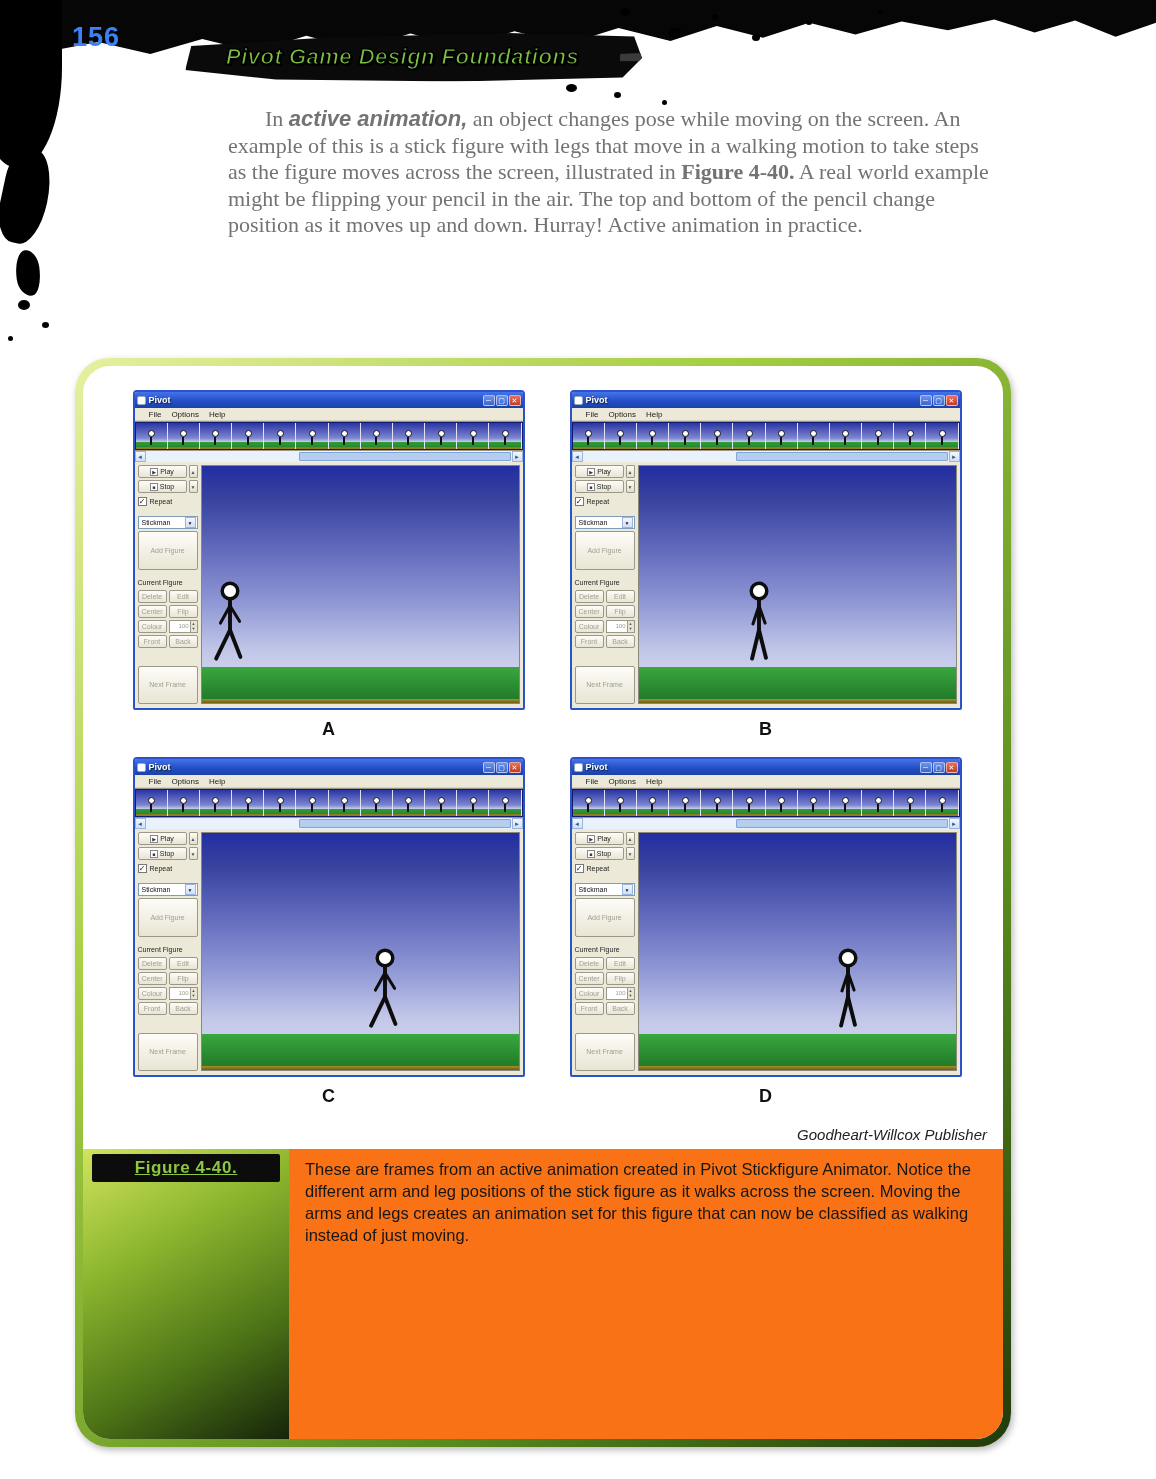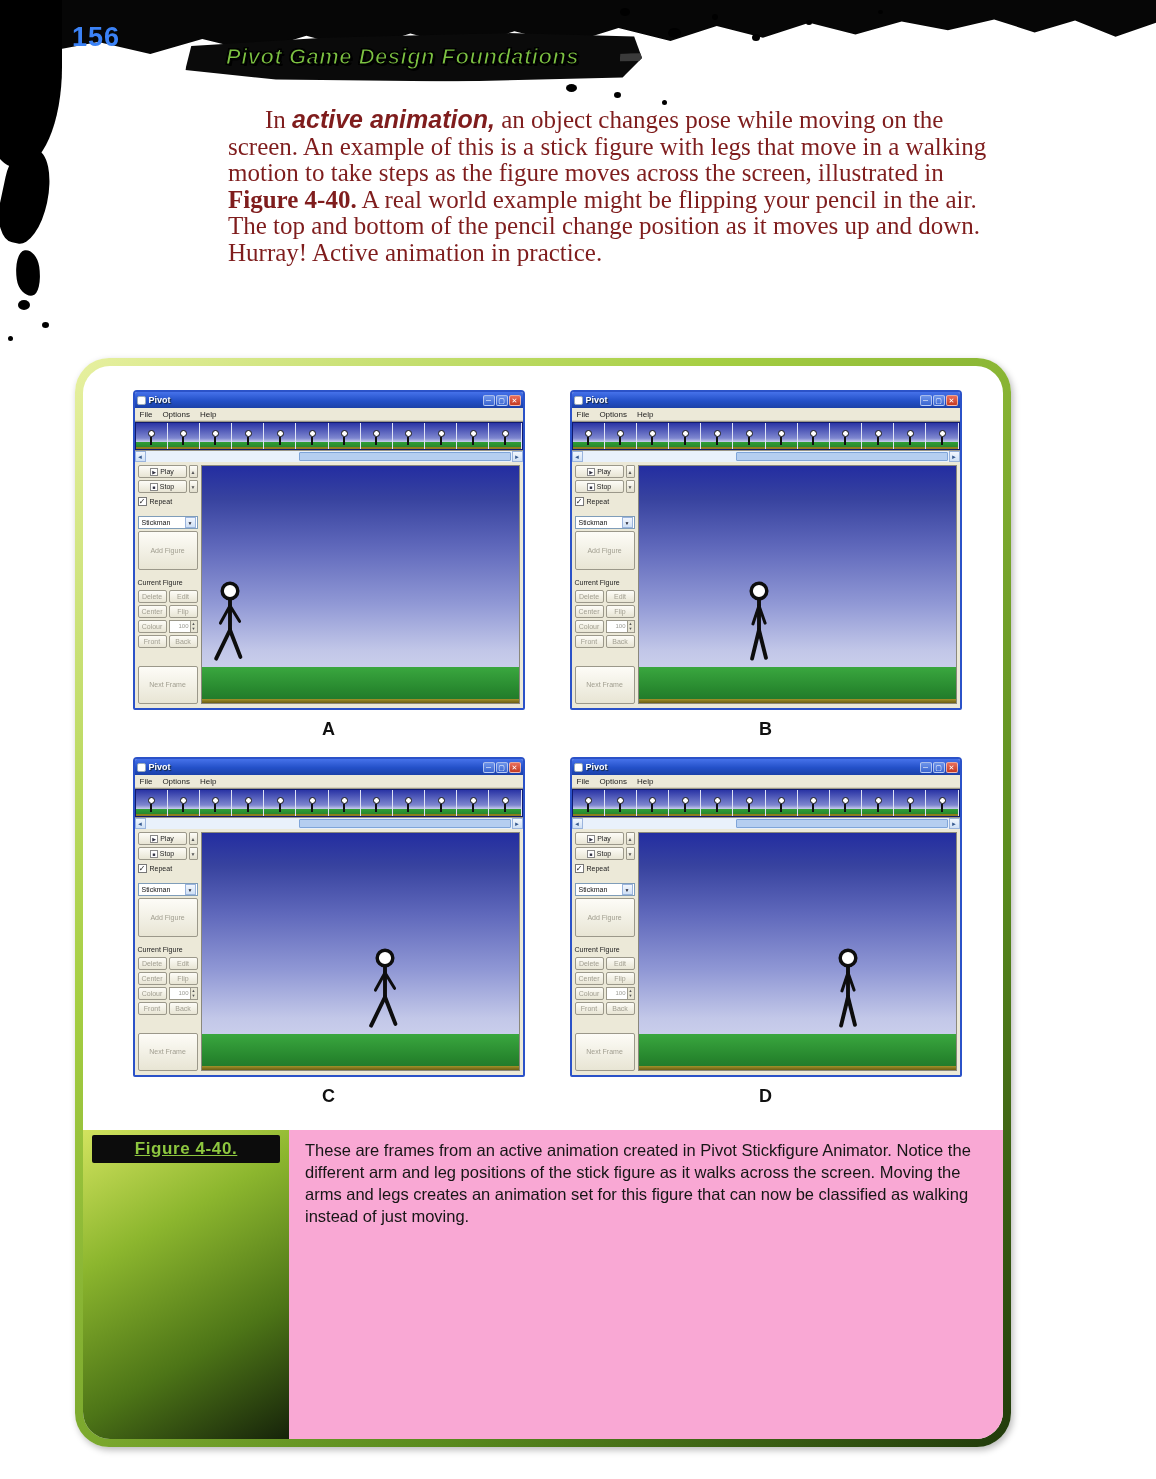--- a/index.html
+++ b/index.html
@@ -48,21 +48,21 @@
   .d7{ left:614px; top:92px; width:7px;  height:6px; }
   .d8{ left:662px; top:100px;width:5px;  height:5px; }
   .d9{ left:18px;  top:300px;width:12px; height:10px;}
   .d10{left:42px;  top:322px;width:7px;  height:6px; }
   .d11{left:8px;   top:336px;width:5px;  height:5px; }
   .d12{left:878px; top:10px; width:5px;  height:4px; }
 
   
   .body-para{
     position:absolute; left:228px; top:106px; width:768px;
-    font-size:25px; line-height:26.5px; color:#7f1d1d; text-indent:37px;
+    font-size:22px; line-height:26.5px; color:#737373; text-indent:37px;
   }
   .term{ font-family:"Liberation Sans",sans-serif; font-weight:bold; font-style:italic; }
   .figref{ font-weight:bold; }
 
   
   .figure-box{
     position:absolute; left:75px; top:358px; width:936px; height:1089px;
     border-radius:34px; padding:8px;
     background:linear-gradient(135deg,#e7f0a0 0%,#a5ce42 32%,#598a1d 72%,#213a0b 100%);
     box-shadow:2px 3px 7px rgba(0,0,0,.28);
@@ -88,21 +88,21 @@
   .caption-left{
     width:206px; flex:0 0 206px; padding-top:3px;
     background:linear-gradient(150deg,#d2e35f 0%,#8cb62e 33%,#4d7517 68%,#16230a 100%);
   }
   .figure-label-box{
     margin:2px 9px 0 9px; padding:4px 6px; background:#0c0c0c; text-align:center;
     color:#8dc63f; font:bold 17px "Liberation Sans",sans-serif;
     text-decoration:underline; letter-spacing:.6px; border-radius:2px;
   }
   .caption-text{
-    flex:1; background:#f9a8d4; padding:10px 18px 8px 16px;
+    flex:1; background:#f97316; padding:10px 18px 8px 16px;
     font:16.5px/1.33 "Liberation Sans",sans-serif; color:#161616;
   }
 
   
   .pivot-window{
     width:100%; height:100%; border:2px solid #2b52c8; border-radius:4px 4px 2px 2px;
     background:#ece9d8; display:flex; flex-direction:column; overflow:hidden;
     font-family:"Liberation Sans",sans-serif;
   }
   .titlebar{
@@ -112,21 +112,21 @@
   .app-icon{ width:9px; height:9px; background:#fff; border:1px solid #9ab; border-radius:2px; }
   .title-text{ flex:1; color:#fff; font-size:9px; font-weight:bold; text-shadow:1px 1px 1px #123; }
   .win-btns{ display:flex; gap:1px; }
   .wbtn{
     width:12px; height:11px; font-size:7px; line-height:10px; text-align:center;
     color:#fff; border:1px solid rgba(255,255,255,.55); border-radius:2px;
   }
   .wbtn.minb,.wbtn.maxb{ background:linear-gradient(#6f95ea,#3a65d0); }
   .wbtn.closeb{ background:linear-gradient(#ea6f5c,#c33a22); }
   .menubar{
-    height:13px; flex:0 0 13px; display:flex; align-items:center; gap:10px; padding:0 5px;
+    height:13px; flex:0 0 13px; display:flex; align-items:center; gap:10px; padding:0 14px;
     font-size:8px; color:#222; background:#ece9d8; border-bottom:1px solid #d6d2bd;
   }
   .timeline{
     height:30px; flex:0 0 30px; display:flex; background:#101a6e;
     border-top:1px solid #9a9688; border-bottom:1px solid #9a9688; padding:1px;
   }
   .tl-frame{
     flex:1; position:relative; border-right:1px solid #dfe3f5;
     background:linear-gradient(180deg,#2a34a5 0%,#7d86cf 58%,#c3c8ea 72%,#2f9e35 74%,#27872e 93%,#8c7d1e 93%);
   }
@@ -651,20 +651,21 @@
           </g>
           <circle cx="30" cy="10" r="9" fill="#ffffff" stroke="#0d0d0d" stroke-width="4"></circle>
         </svg>
       </div>
     </div>
   </div>
 </div>
         <div class="panel-label">D</div>
       </div>
     </div>
+    <div class="credit">Goodheart-Willcox Publisher</div>
     <div class="caption-row">
       <div class="caption-left">
         <div class="figure-label-box">Figure 4-40.</div>
       </div>
       <div class="caption-text">These are frames from an active animation created in Pivot Stickfigure Animator. Notice the different arm and leg positions of the stick figure as it walks across the screen. Moving the arms and legs creates an animation set for this figure that can now be classified as walking instead of just moving.</div>
     </div>
   </div>
 </div>
 
 </body></html>

